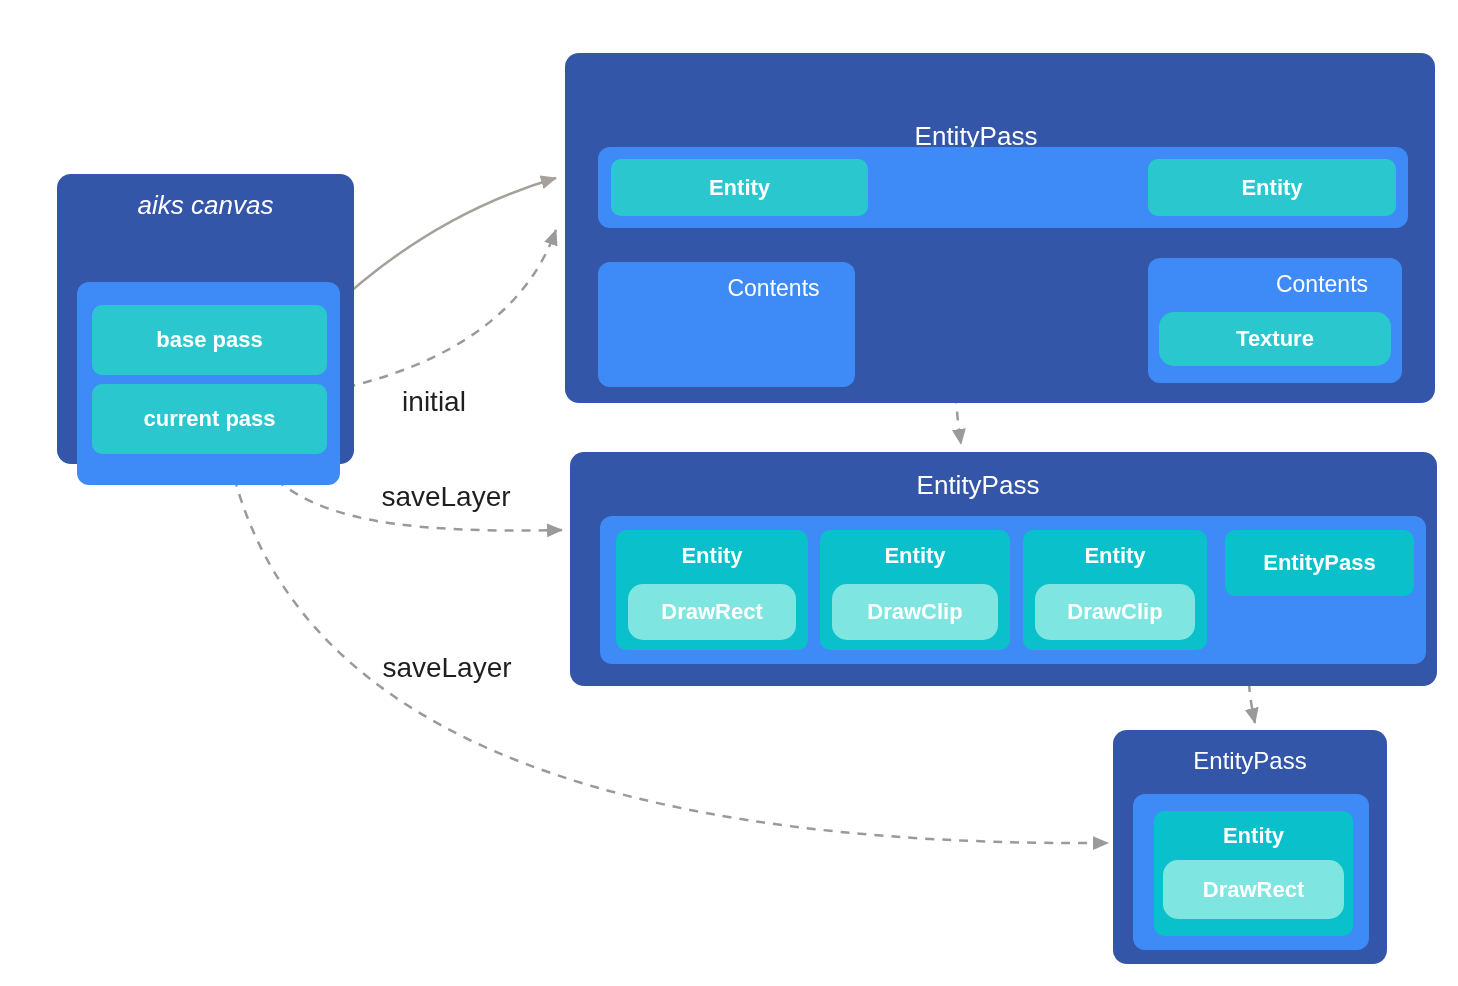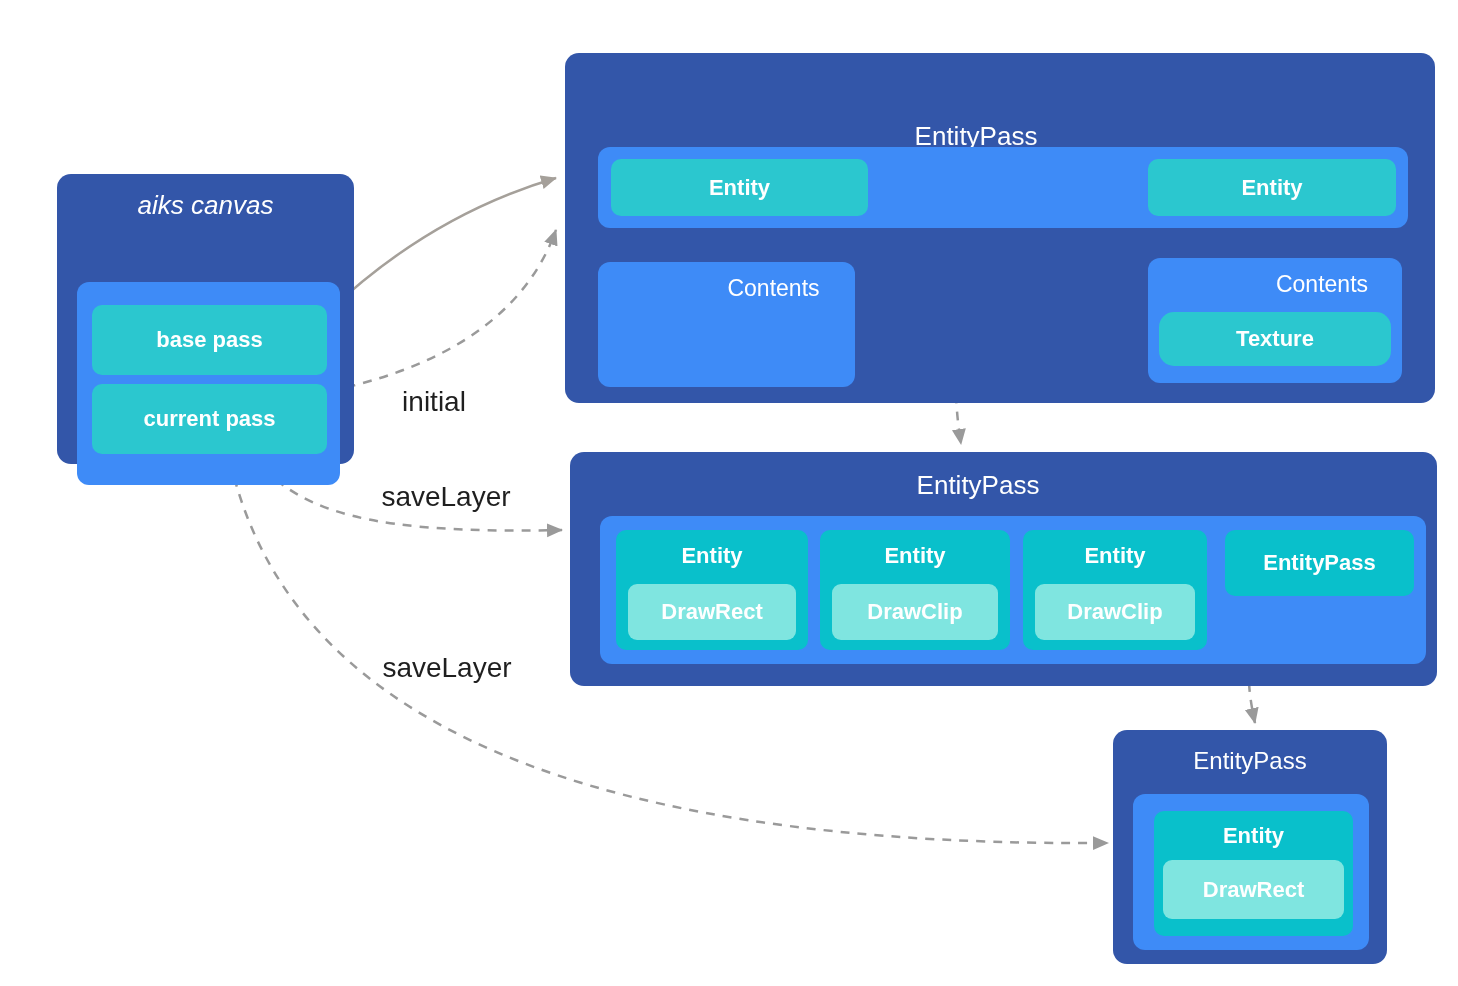--- a/index.html
+++ b/index.html
@@ -18,21 +18,21 @@
     position:relative;width:1458px;height:986px;overflow:hidden;
     font-family:"Liberation Sans","DejaVu Sans",sans-serif;
     background:#fff;
   }
   .box-dark{position:absolute;background:var(--box-dark);border-radius:14px;}
   .box-blue{position:absolute;background:var(--box-blue);border-radius:12px;}
   .node{position:absolute;display:flex;align-items:center;justify-content:center;
         color:var(--text-white);border-radius:10px;font-size:22px;font-weight:bold;}
   .teal-a{background:var(--teal-green);}
   .teal-b{background:var(--teal-cyan);}
-  .teal-light{background:var(--teal-light);border-radius:9px;}
+  .teal-light{background:var(--teal-light);border-radius:15px;}
   .pass-title{position:absolute;color:var(--text-white);font-size:26px;font-weight:500;
               transform:translateX(-50%);white-space:nowrap;}
   .sub-title{position:absolute;width:100%;text-align:center;color:var(--text-white);
              font-size:23px;padding-left:47px;}
   .stack-label{height:52px;display:flex;align-items:center;justify-content:center;
                color:var(--text-white);font-size:22px;}
   .edge-label{position:absolute;transform:translate(-50%,-50%);color:var(--edge-text);
               font-size:28px;white-space:nowrap;}
   svg.edges{position:absolute;left:0;top:0;pointer-events:none;}
   .edge-dash{fill:none;stroke:var(--arrow-dashed);stroke-width:2.5;stroke-dasharray:9 8;}

